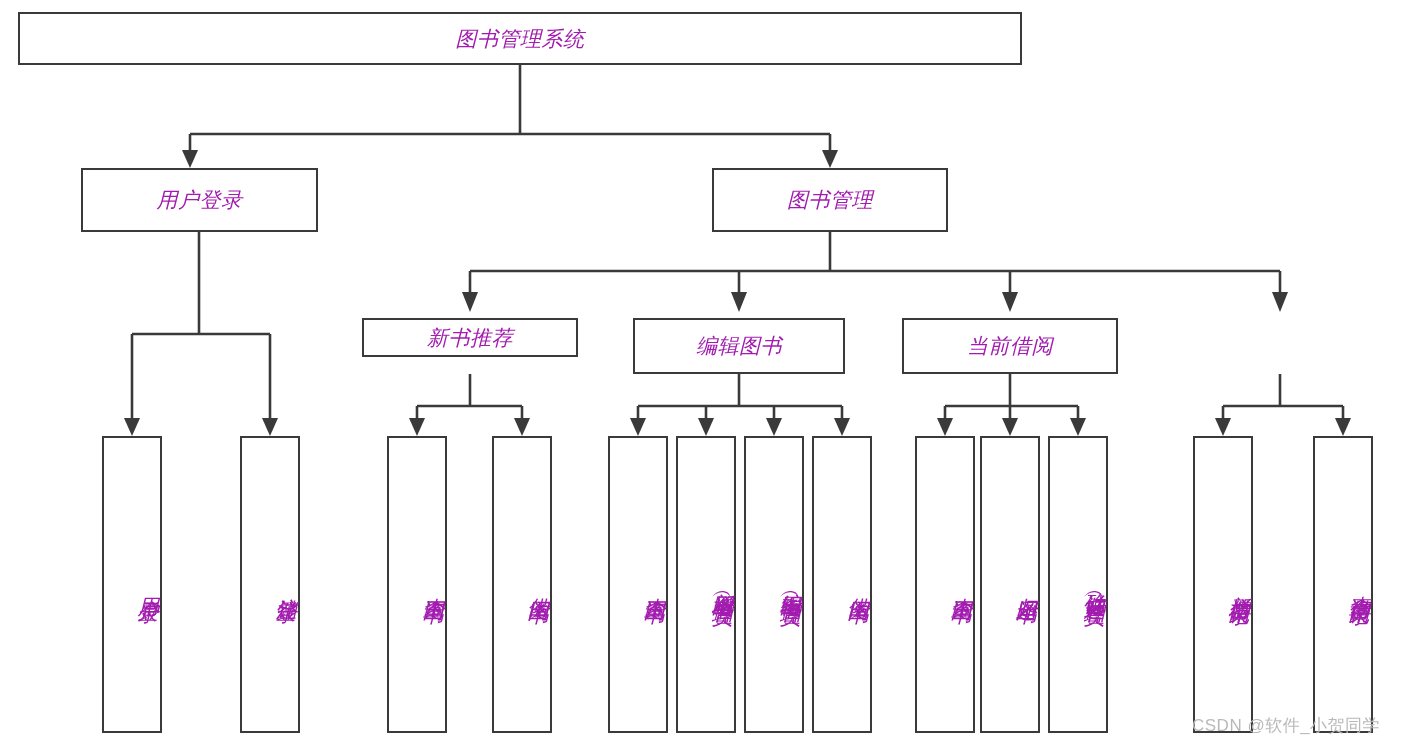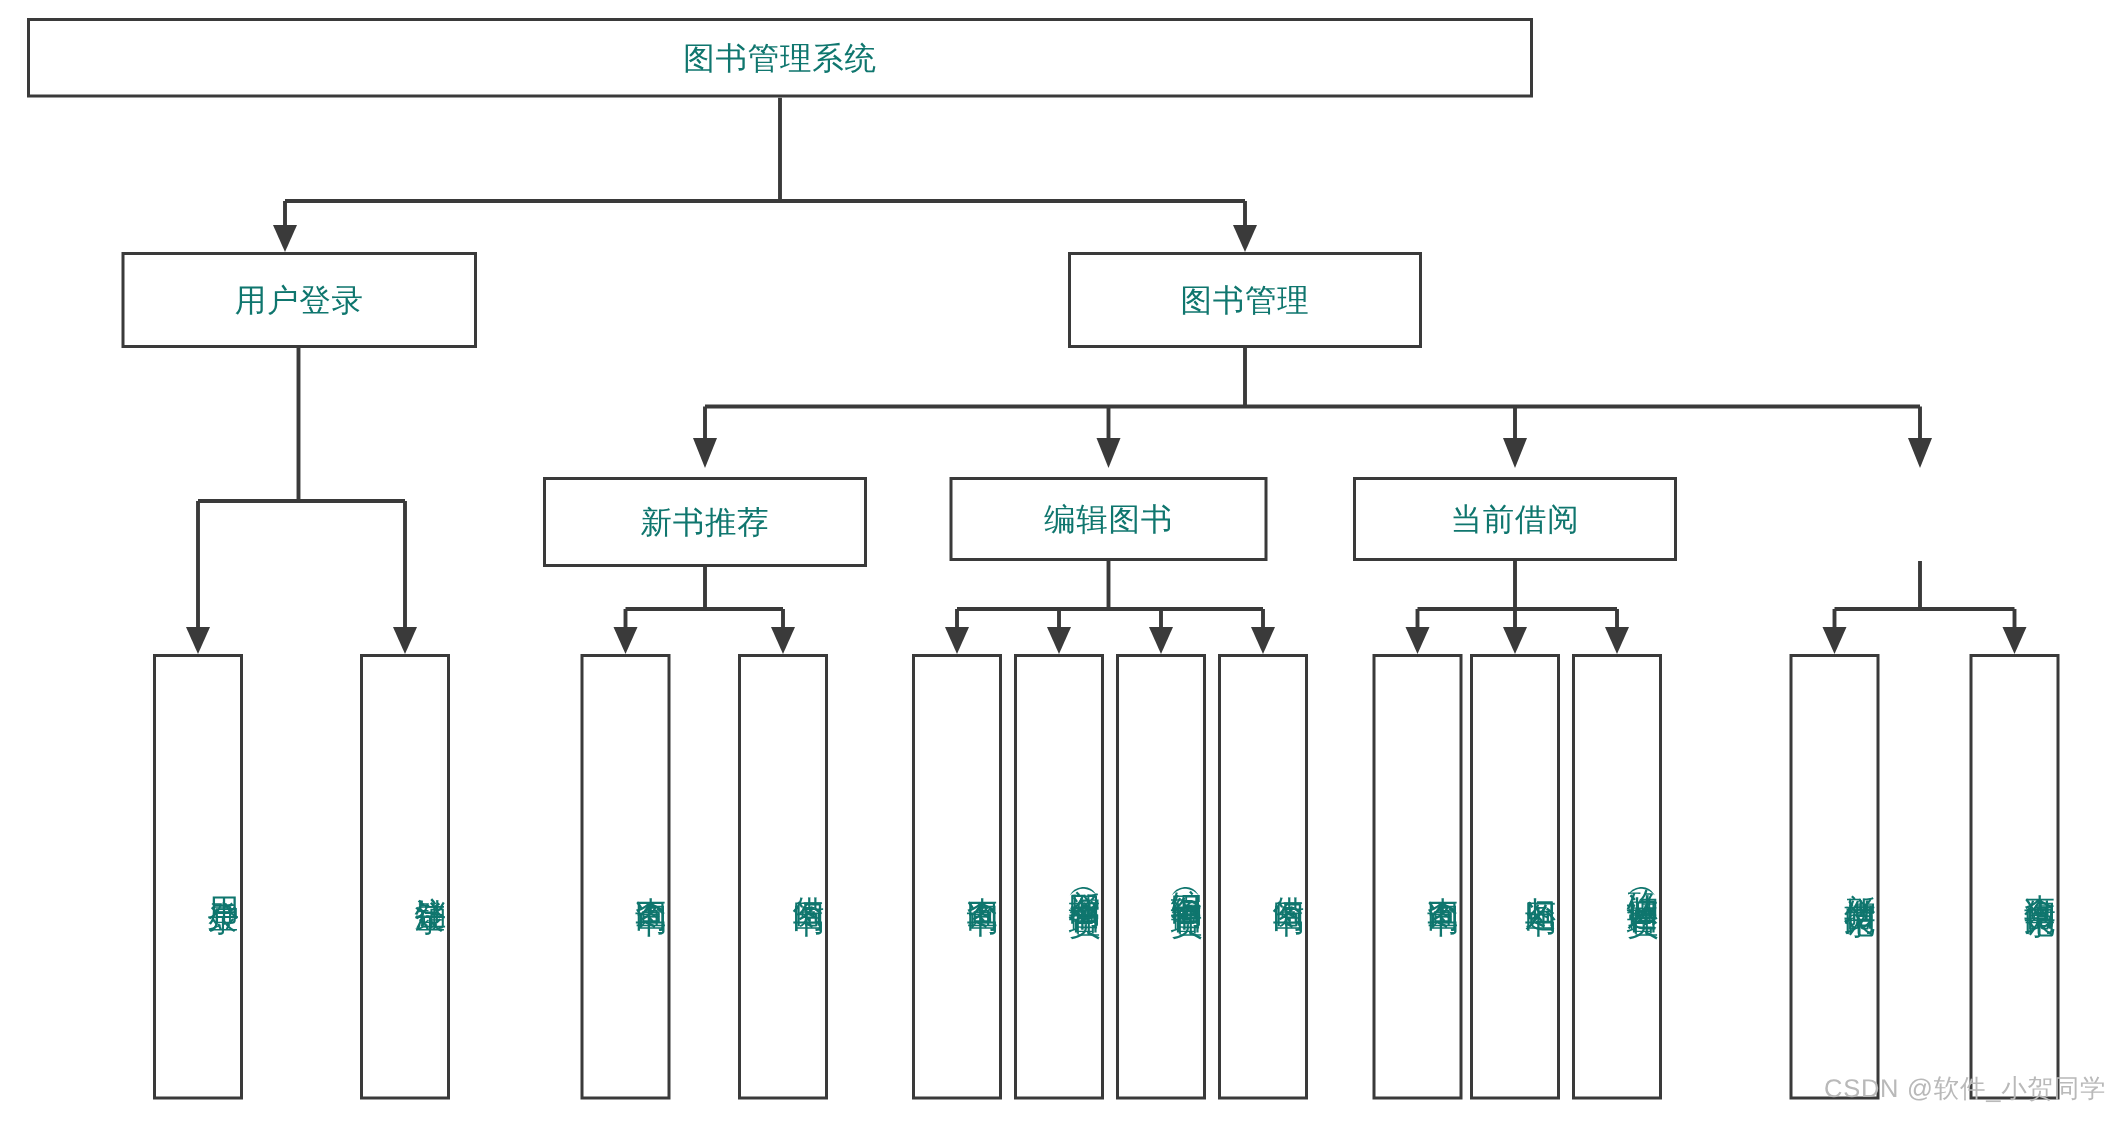--- a/index.html
+++ b/index.html
@@ -18,22 +18,23 @@
     overflow: hidden;
   }
   .node {
     position: absolute;
     box-sizing: border-box;
     border: 2px solid #3a3a3a;
     background: #ffffff;
     display: flex;
     align-items: center;
     justify-content: center;
-    color: #0f766e;
+    color: #a21caf;
     letter-spacing: 0.5px;
+    font-style: italic;
   }
   .node.horiz {
     font-size: 21px;
   }
   .node.vert {
     font-size: 21px;
     writing-mode: vertical-rl;
     text-orientation: upright;
     line-height: 1.18;
     padding-top: 6px;
@@ -46,21 +47,20 @@
     text-orientation: upright;
     white-space: nowrap;
     letter-spacing: 2px;
   }
   .watermark {
     position: absolute;
     font-size: 17px;
     color: #b9b9b9;
     white-space: nowrap;
     letter-spacing: 0.5px;
-    margin-left: 24px;
   }
   svg.edges {
     position: absolute;
     left: 0;
     top: 0;
     width: 1405px;
     height: 747px;
     pointer-events: none;
   }
   svg.edges path, svg.edges line {
@@ -143,21 +143,21 @@
     <span>图书管理系统</span>
   </div>
 
   <div class="node horiz" style="left:81px; top:168px; width:237px; height:64px;">
     <span>用户登录</span>
   </div>
   <div class="node horiz" style="left:712px; top:168px; width:236px; height:64px;">
     <span>图书管理</span>
   </div>
 
-  <div class="node horiz" style="left:362px; top:318px; width:216px; height:60px;">
+  <div class="node horiz" style="left:362px; top:318px; width:216px; height:39px;">
     <span>新书推荐</span>
   </div>
   <div class="node horiz" style="left:633px; top:318px; width:212px; height:56px;">
     <span>编辑图书</span>
   </div>
   <div class="node horiz" style="left:902px; top:318px; width:216px; height:56px;">
     <span>当前借阅</span>
   </div>
 
   <div class="node vert" style="left:102px; top:436px; width:60px; height:297px;">

